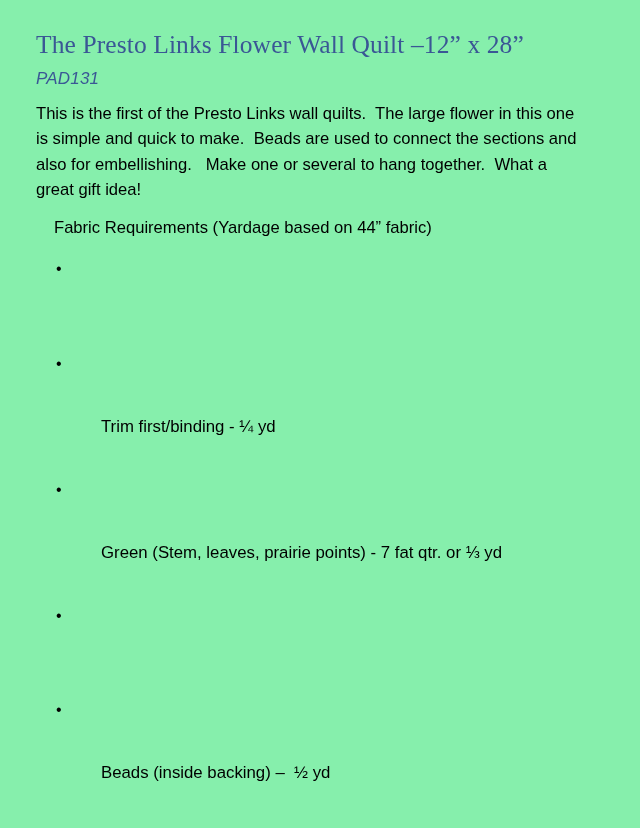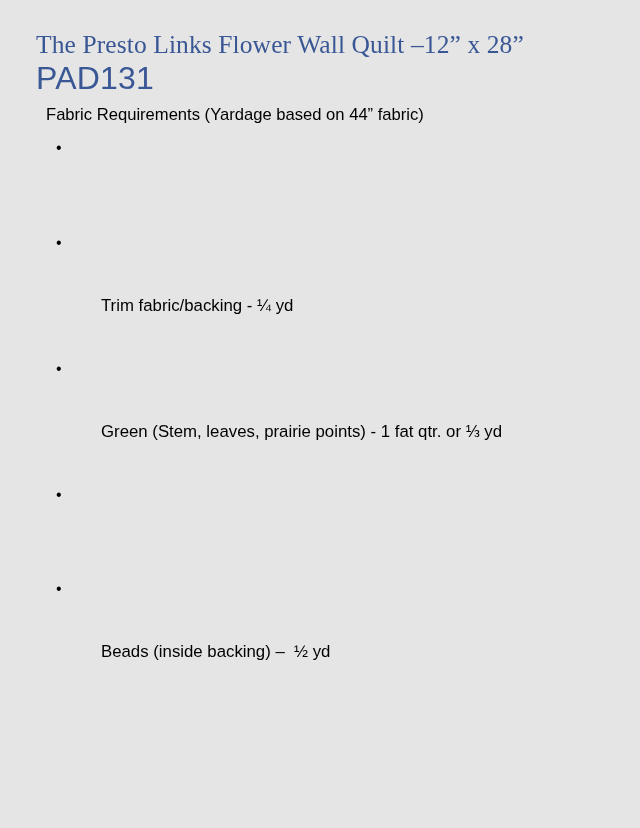--- a/index.html
+++ b/index.html
@@ -12,60 +12,61 @@
     height: 828px;
     overflow: hidden;
     font-family: "Liberation Sans", sans-serif;
     color: #000000;
     -webkit-font-smoothing: antialiased;
   }
   .page {
     position: relative;
     width: 640px;
     height: 828px;
-    background: #e5e5e5;
+    background: #86efac;
     box-sizing: border-box;
     padding: 28px 34px 0 36px;
   }
 
   
   .title-block {
     margin: 0 0 6px 0;
   }
   .title-line1 {
     font-family: "Liberation Serif", "DejaVu Serif", serif;
     font-size: 25.5px;
     line-height: 34px;
     color: #3A5795;
     letter-spacing: 0.1px;
     white-space: nowrap;
   }
   .title-line2 {
     font-family: "Liberation Sans", sans-serif;
-    font-size: 32px;
+    font-size: 17px;
     line-height: 33px;
     color: #3A5795;
     letter-spacing: 0.2px;
+    font-style: italic;
   }
 
   
   .intro {
     font-size: 16.6px;
     line-height: 25.3px;
     margin: 0 0 6px 0;
     padding-right: 26px;
     text-align: left;
     white-space: pre-wrap;
   }
 
   
   .section-heading {
     font-size: 16.6px;
     line-height: 27px;
-    margin: 4px;
+    margin: 12px;
   }
   .section-heading.fabric { padding-left: 6px; }
 
   
   ul.bullets {
     list-style: none;
     margin: 0;
     padding: 0;
   }
   ul.bullets li {
@@ -87,34 +88,35 @@
 </head>
 <body>
 
 <div class="page">
 
   <div class="title-block">
     <div class="title-line1">The Presto Links Flower Wall Quilt –12” x 28”</div>
     <div class="title-line2">PAD131</div>
   </div>
 
+  <p class="intro">This is the first of the Presto Links wall quilts.  The large flower in this one is simple and quick to make.  Beads are used to connect the sections and also for embellishing.   Make one or several to hang together.  What a great gift idea!</p>
 
   <div class="section-heading fabric">Fabric Requirements (Yardage based on 44” fabric)</div>
 
   <ul class="bullets fabric-list">
     <li>
       <span class="bullet-dot">•</span>
     </li>
     <li>
       <span class="bullet-dot">•</span>
-      <span>Trim fabric/backing - ¼ yd</span>
+      <span>Trim first/binding - ¼ yd</span>
     </li>
     <li>
       <span class="bullet-dot">•</span>
-      <span>Green (Stem, leaves, prairie points) - 1 fat qtr. or ⅓ yd</span>
+      <span>Green (Stem, leaves, prairie points) - 7 fat qtr. or ⅓ yd</span>
     </li>
     <li>
       <span class="bullet-dot">•</span>
     </li>
     <li>
       <span class="bullet-dot">•</span>
       <span>Beads (inside backing) –  ½ yd</span>
     </li>
 
   </ul>

